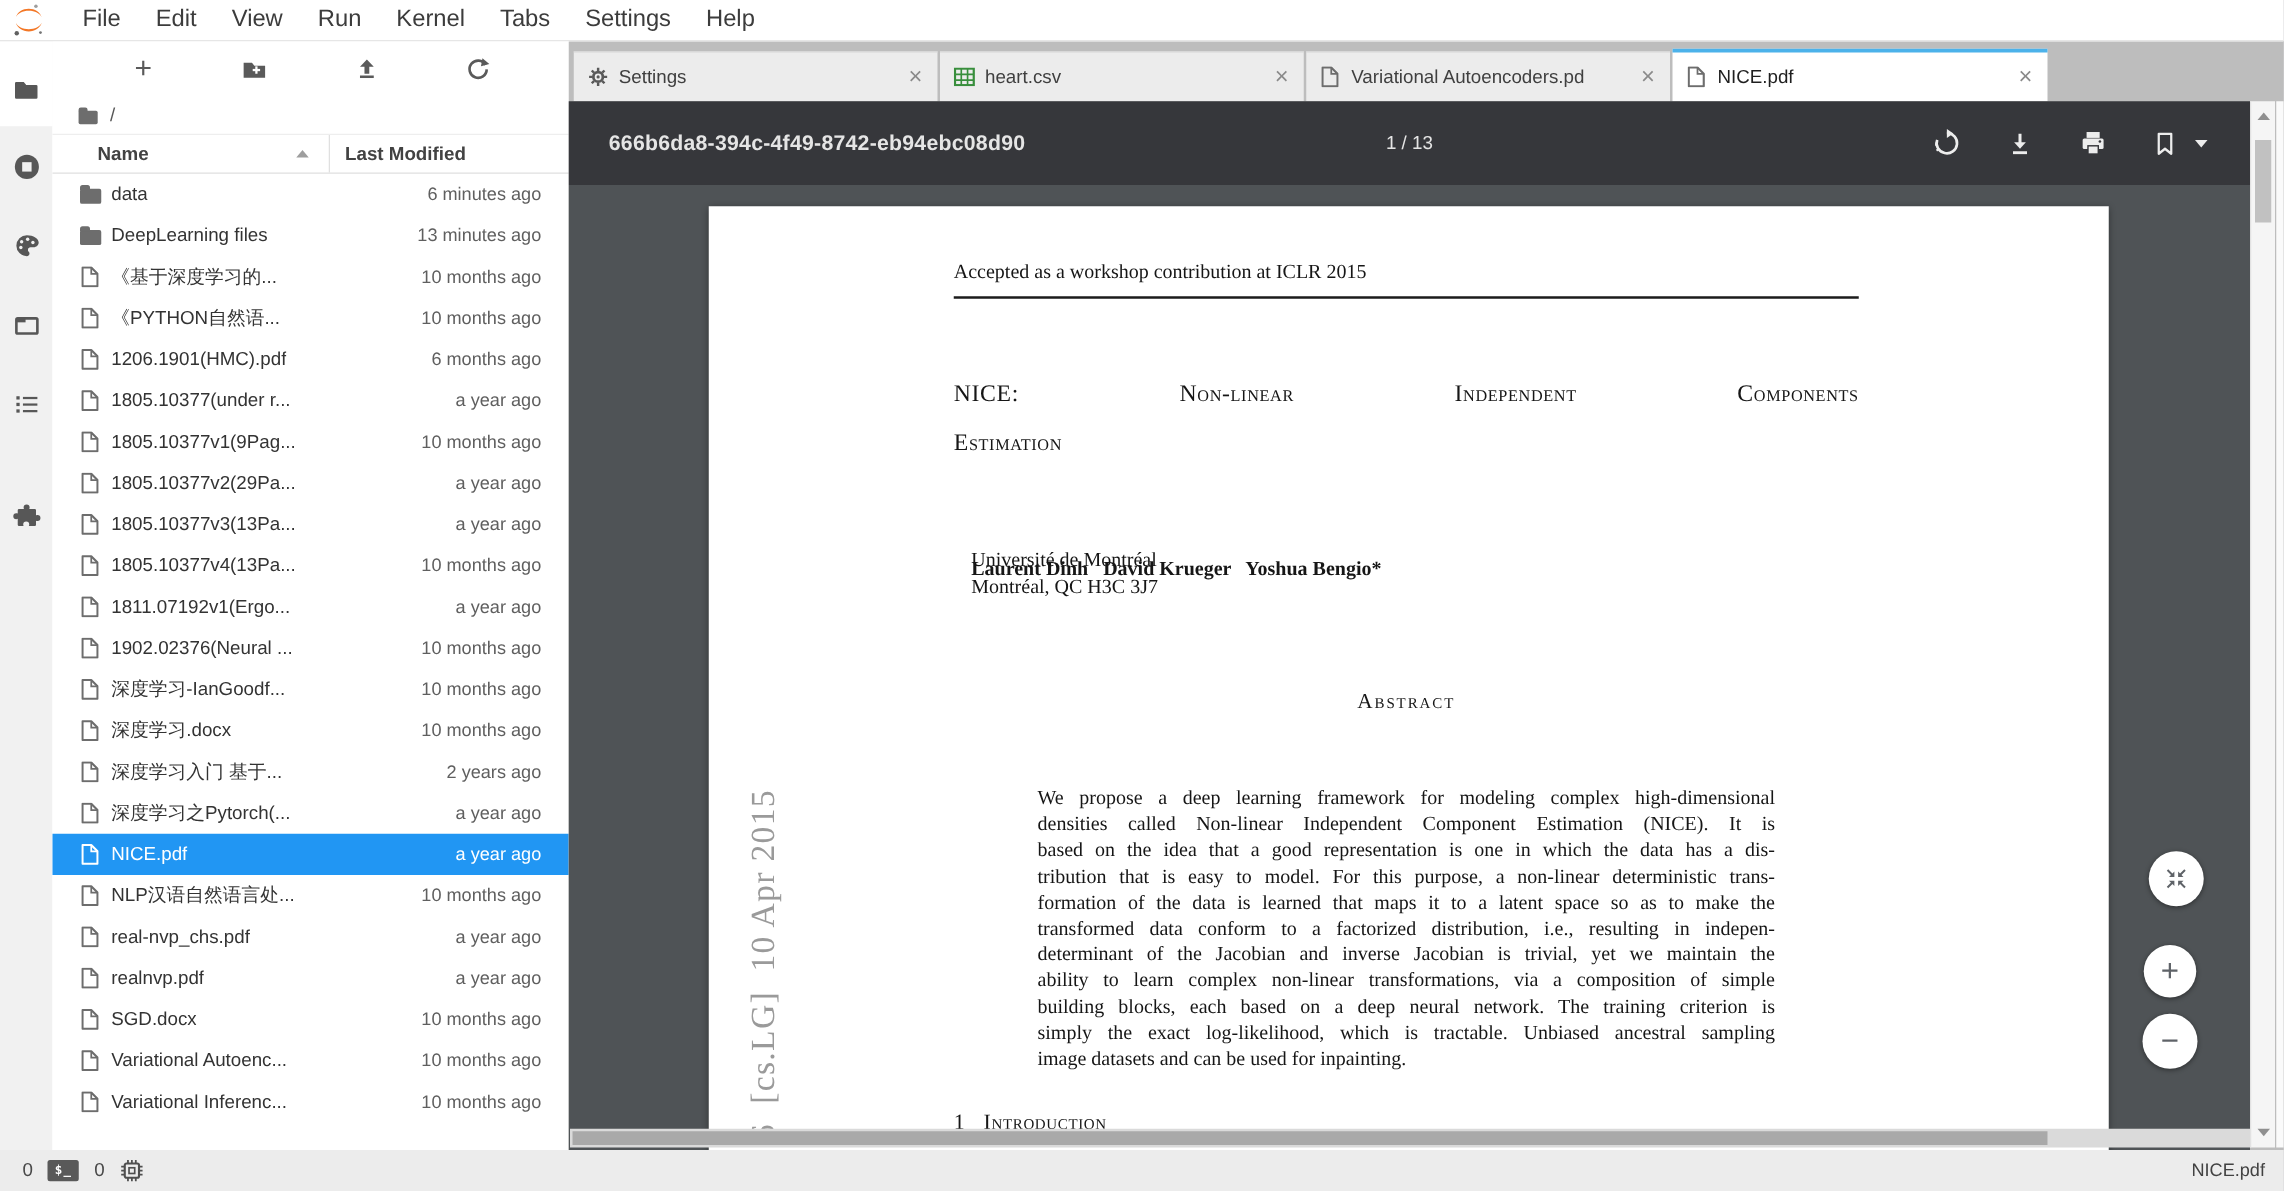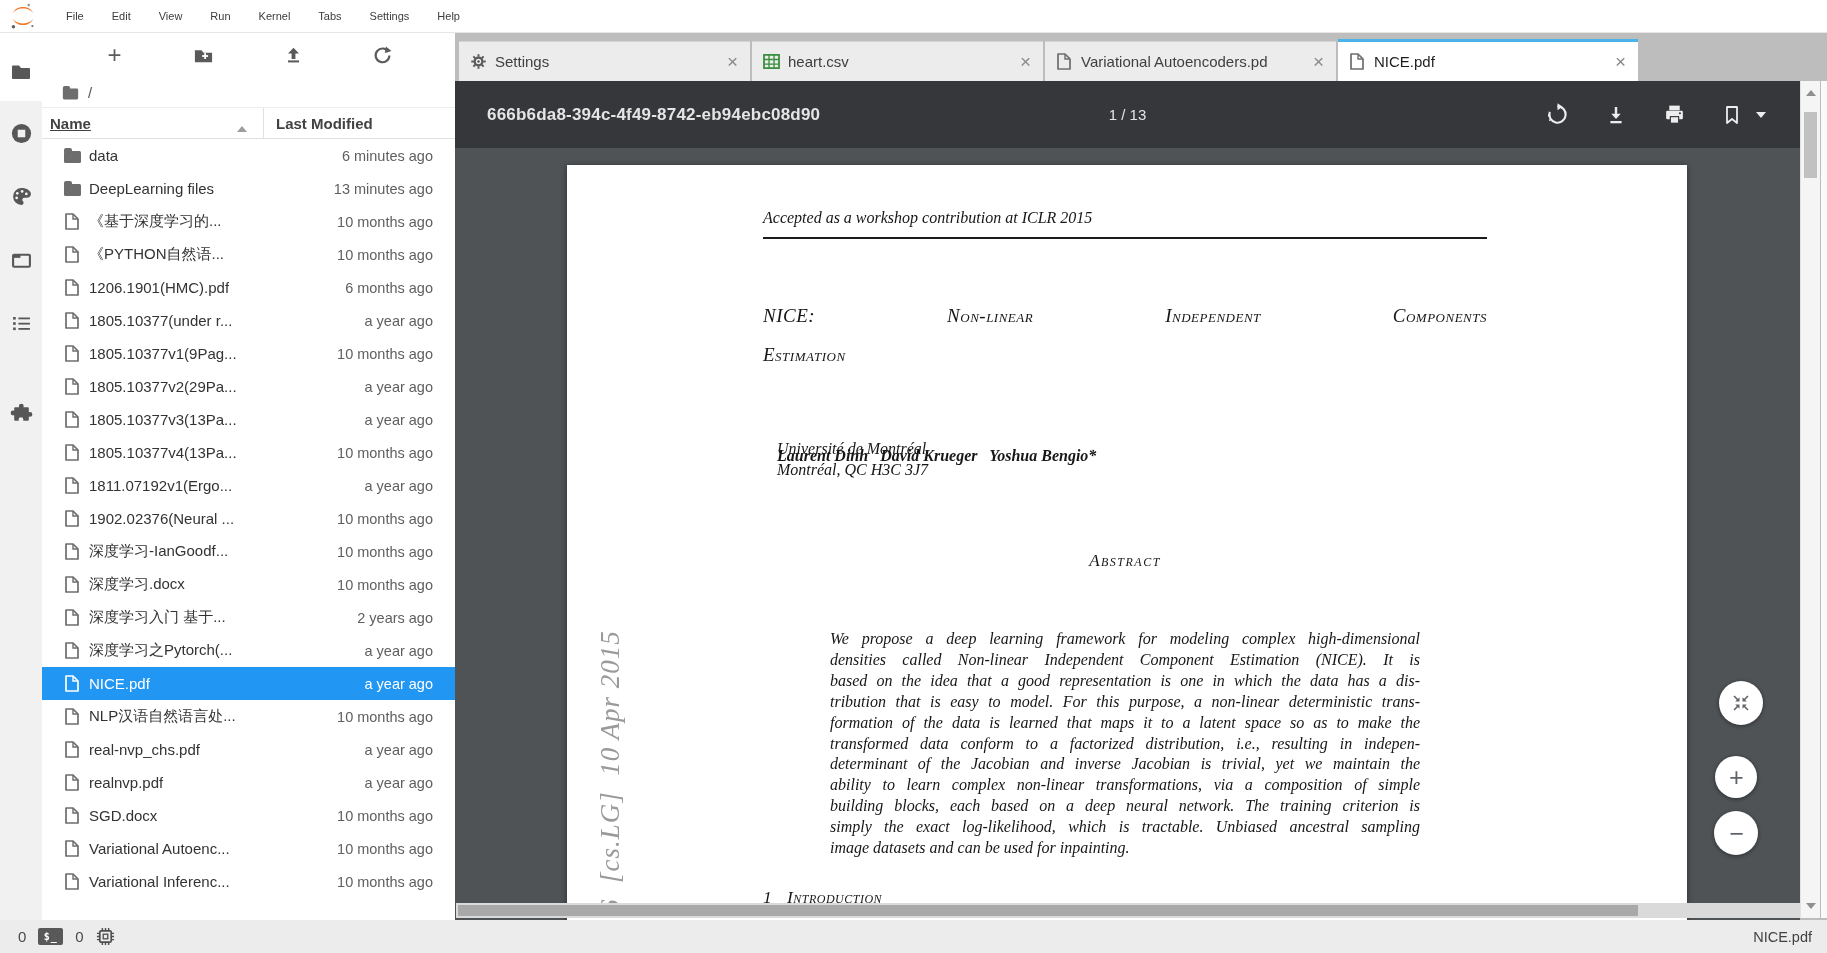--- a/index.html
+++ b/index.html
@@ -4,37 +4,37 @@
 <style>
   html,body{margin:0;padding:0;}
   body{width:1827px;height:953px;position:relative;overflow:hidden;background:#fff;
        font-family:"Liberation Sans","DejaVu Sans",sans-serif;-webkit-font-smoothing:antialiased;}
   *{box-sizing:border-box;}
 
   
   #menubar{position:absolute;left:0;top:0;width:1827px;height:33px;background:#fff;border-bottom:1px solid #e6e6e6;display:flex;align-items:center;z-index:30;}
   #logo{margin-left:8px;width:30px;height:30px;display:flex;align-items:center;justify-content:center;}
   #menu-items{display:flex;margin-left:14px;}
-  .menu-item{padding:0 14px;font-size:11px;color:#3c3c3c;line-height:32px;cursor:default;}
+  .menu-item{padding:0 14px;font-size:19px;color:#3c3c3c;line-height:32px;cursor:default;}
 
   
   #activitybar{position:absolute;left:0;top:33px;width:42px;height:887px;background:#f1f1f1;border-right:1px solid:#ddd;}
   #activity-active-bg{position:absolute;left:0;top:0;width:42px;height:68px;background:#fff;}
   .act-icon{position:absolute;left:0;width:42px;display:flex;justify-content:center;}
 
   
   #filepanel{position:absolute;left:42px;top:33px;width:413px;height:887px;background:#fff;}
   #fb-toolbar{height:44px;display:flex;align-items:center;justify-content:space-around;padding:0 28px;}
   .fb-btn{width:32px;height:32px;display:flex;align-items:center;justify-content:center;}
   .plus-glyph{font-size:24px;color:#5a5a5a;font-weight:400;line-height:1;}
   #fb-breadcrumb{height:30px;display:flex;align-items:center;padding-left:20px;font-size:15px;color:#555;}
   #fb-breadcrumb .icon-folder{transform:scale(.9);}
   #fb-breadcrumb span.crumb{margin-left:9px;}
   #fb-header{height:32px;display:flex;align-items:center;border-top:1px solid #eee;border-bottom:1px solid #e0e0e0;font-size:15px;font-weight:600;color:#424242;}
-  #fb-header .h-name{flex:0 0 221px;padding-left:8px;position:relative;display:flex;align-items:flex-end;text-decoration:underline;}
+  #fb-header .h-name{flex:0 0 221px;padding-left:36px;position:relative;display:flex;align-items:center;}
   .sort-caret{position:absolute;right:16px;width:0;height:0;border-left:5px solid transparent;border-right:5px solid transparent;border-bottom:6px solid #9e9e9e;}
   #fb-header .h-mod{flex:1;border-left:1px solid #e0e0e0;padding-left:12px;height:100%;display:flex;align-items:center;}
   #file-list{position:relative;}
   .file-row{height:33px;display:flex;align-items:center;padding-left:20px;padding-right:22px;cursor:default;}
   .file-row .fi{width:20px;display:flex;justify-content:center;margin-right:7px;flex:0 0 20px;color:#6d6d6d;}
   .file-row .fname{font-size:15px;color:#333;white-space:nowrap;overflow:hidden;}
   .file-row .ftime{margin-left:auto;font-size:14.5px;color:#5f5f5f;white-space:nowrap;padding-left:8px;}
   .file-row.selected{background:#2196f3;}
   .file-row.selected .fname,.file-row.selected .ftime{color:#fff;}
   .file-row.selected .fi{color:#fff;}
@@ -65,21 +65,21 @@
   .tab.t-doc .ti-doc{display:flex;}
 
   
   #pdftoolbar{position:absolute;left:0;top:48px;width:1345px;height:67px;background:#36373b;color:#e5e5e5;}
   #pdf-docid{position:absolute;left:32px;top:0;height:100%;display:flex;align-items:center;font-weight:bold;font-size:17px;letter-spacing:.2px;}
   #pdf-pageind{position:absolute;left:0;width:100%;height:100%;display:flex;align-items:center;justify-content:center;font-size:15px;}
   #pdf-actions{position:absolute;right:34px;top:0;height:100%;display:flex;align-items:center;gap:36px;}
   .caret-down{width:0;height:0;border-left:5px solid transparent;border-right:5px solid transparent;border-top:6px solid #ededed;margin-left:-22px;}
 
   
-  #pdfarea{position:absolute;left:0;top:115px;width:1345px;height:795px;background:#4f5356;overflow:hidden;font-style:italic;}
+  #pdfarea{position:absolute;left:0;top:115px;width:1345px;height:795px;background:#4f5356;overflow:hidden;}
   #pdfpage{position:absolute;left:112px;top:17px;width:1120px;height:760px;background:#fff;box-shadow:0 1px 6px rgba(0,0,0,.45);overflow:hidden;
            font-family:"Liberation Serif","DejaVu Serif",serif;color:#161616;}
   .accept-note{position:absolute;left:196px;top:44px;font-size:16px;}
   .accept-rule{position:absolute;left:196px;top:72px;width:724px;height:1.5px;background:#1c1c1c;}
   .p-title{position:absolute;left:196px;width:724px;font-size:19px;font-variant:small-caps;letter-spacing:.5px;}
   .p-title.l1{top:140px;text-align:justify;text-align-last:justify;}
   .p-title.l2{top:179px;}
   .p-authors{position:absolute;left:210px;top:250px;font-size:16px;font-weight:bold;white-space:pre;margin-top:32px;}
   .p-affil{position:absolute;left:210px;top:273px;font-size:16px;line-height:21px;}
   .abs-heading{position:absolute;left:196px;top:386px;width:724px;text-align:center;font-size:17px;font-variant:small-caps;letter-spacing:1.5px;}

